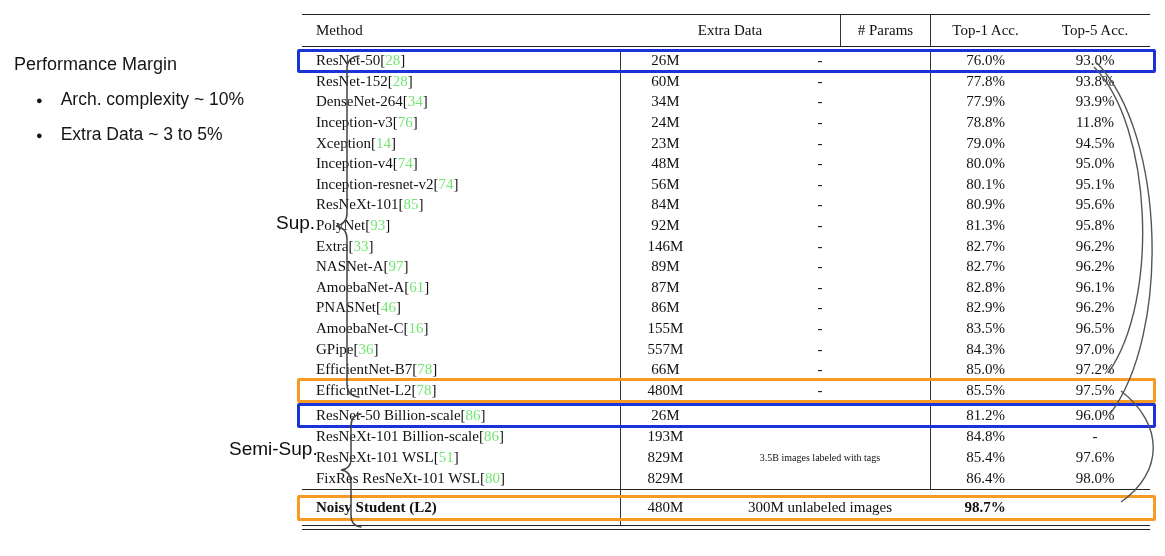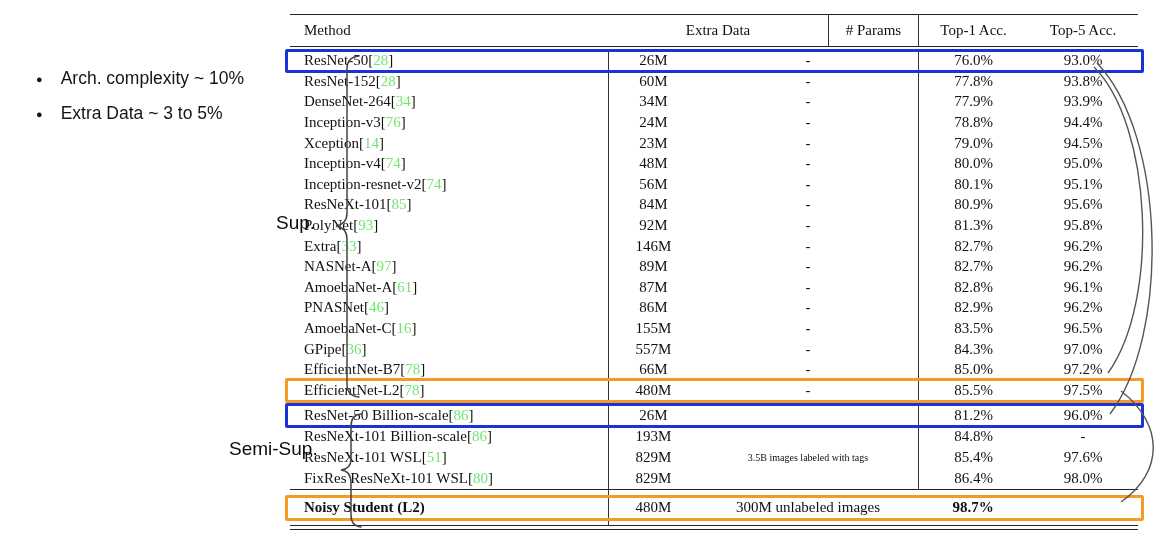--- a/index.html
+++ b/index.html
@@ -18,21 +18,21 @@
   .annotation{position:absolute;left:14px;top:54px;font-family:"Liberation Sans",sans-serif;color:#151515;}
   .annotation .title{font-size:18px;}
   .bullet{display:flex;align-items:center;margin-top:14px;margin-left:22px;font-size:17.5px;}
   .bullet .dot{font-size:11px;margin-right:18px;}
 
   .group-label{position:absolute;font-family:Liberation Sans, sans-serif;font-size:19px;color:#0d0d0d;}
   #sup-label{left:276px;top:212px;}
   #semi-label{left:229px;top:438px;}
 
   
-  .table{position:absolute;left:290px;top:14px;width:848px;font-size:15px;text-align:right;}
+  .table{position:absolute;left:302px;top:14px;width:848px;font-size:15px;text-align:right;}
   .thead{display:flex;height:31px;border-top:1.7px solid var(--rule);align-items:center;}
   .trow{display:flex;align-items:center;position:relative;}
   .cell{box-sizing:border-box;height:100%;display:flex;align-items:center;justify-content:center;white-space:nowrap;}
   .c-method{width:318px;justify-content:flex-start;padding-left:14px;}
   .c-params{width:90px;border-left:1.3px solid #333;}
   .c-extra{width:220px;}
   .c-top1{width:110px;border-left:1.3px solid #333;}
   .c-top5{width:110px;}
   .cite{color:var(--green);}
   .b{font-weight:bold;}
@@ -52,20 +52,21 @@
   .overlay path{fill:none;}
   .brace{stroke:#444;stroke-width:1.5;stroke-linecap:round;}
   .arrow{stroke:var(--arrow);stroke-width:1.4;}
 </style>
 </head>
 <body>
 
 <div class="canvas">
 
   <div class="annotation">
+    <div class="title">Performance Margin</div>
     <div class="bullet">
       <span class="dot">●</span>
       <span>Arch. complexity ~ 10%</span>
     </div>
     <div class="bullet">
       <span class="dot">●</span>
       <span>Extra Data ~ 3 to 5%</span>
     </div>
   </div>
 
@@ -102,21 +103,21 @@
           <div class="cell c-params">34M</div>
           <div class="cell c-extra">-</div>
           <div class="cell c-top1">77.9%</div>
           <div class="cell c-top5">93.9%</div>
         </div>
         <div class="trow" style="height: 20.6px;">
           <div class="cell c-method"><span>Inception-v3</span> [<span class="cite">76</span>]</div>
           <div class="cell c-params">24M</div>
           <div class="cell c-extra">-</div>
           <div class="cell c-top1">78.8%</div>
-          <div class="cell c-top5">94.4%</div>
+          <div class="cell c-top5">11.8%</div>
         </div>
         <div class="trow" style="height: 20.6px;">
           <div class="cell c-method"><span>Xception</span> [<span class="cite">14</span>]</div>
           <div class="cell c-params">23M</div>
           <div class="cell c-extra">-</div>
           <div class="cell c-top1">79.0%</div>
           <div class="cell c-top5">94.5%</div>
         </div>
         <div class="trow" style="height: 20.6px;">
           <div class="cell c-method"><span>Inception-v4</span> [<span class="cite">74</span>]</div>

